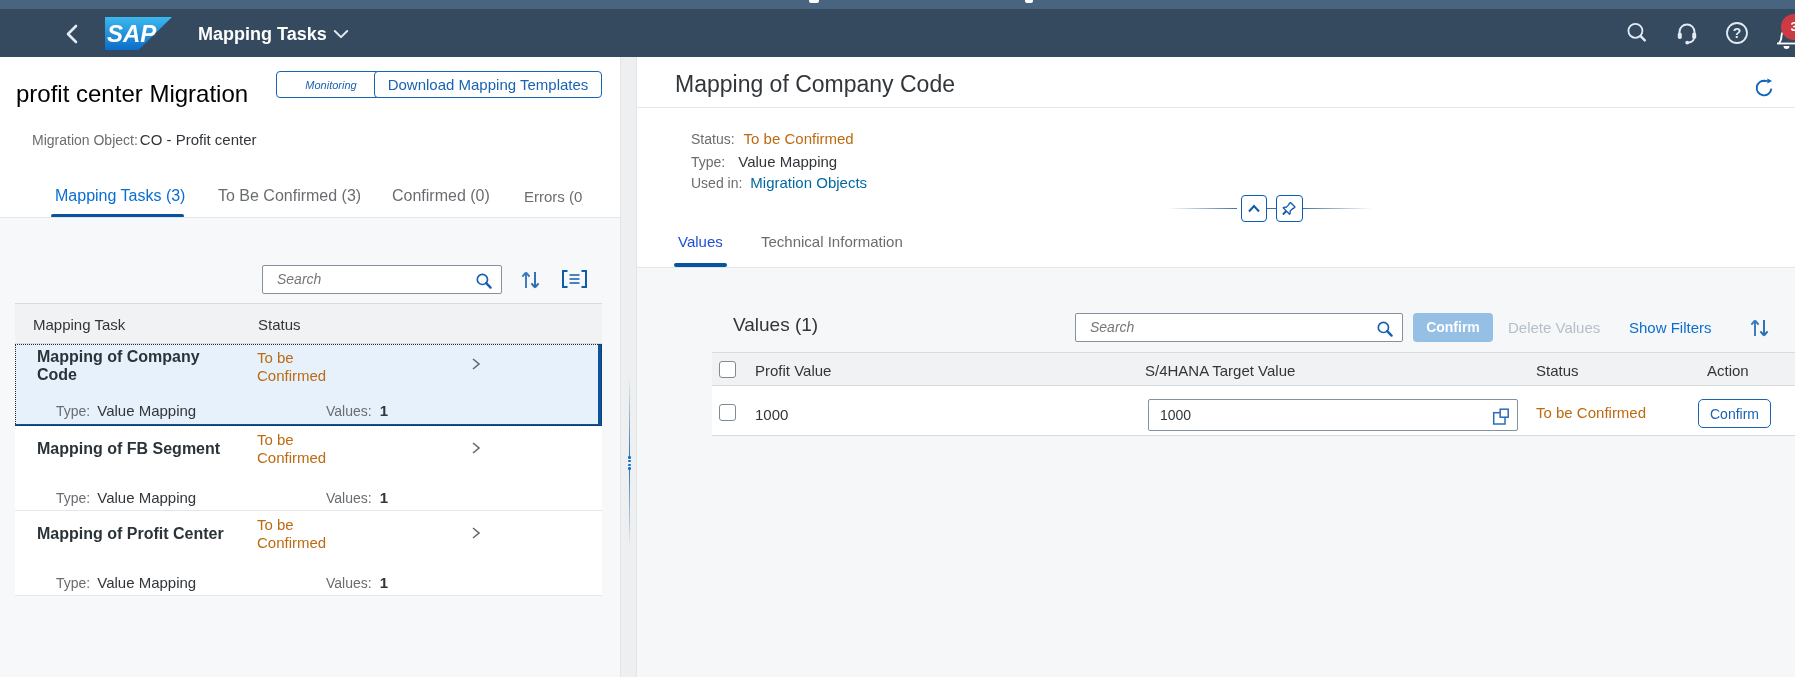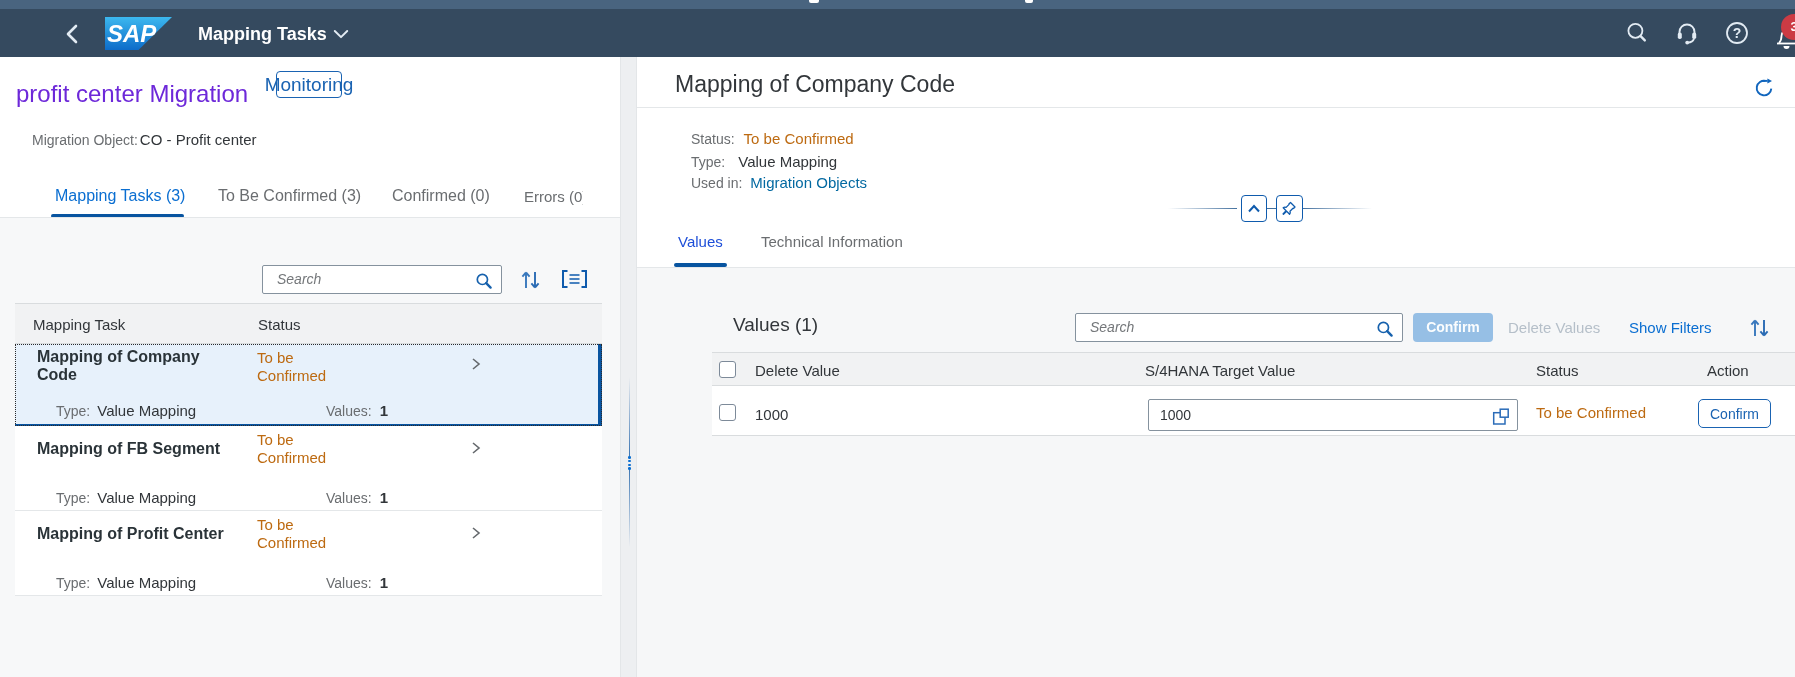--- a/index.html
+++ b/index.html
@@ -67,22 +67,23 @@
 
     <svg class="abs" style="left:1776px;top:16px;" width="19" height="26" viewBox="0 0 19 26">
       <path d="M3 18 c2-2 2.5-4 2.5-7 a7 7 0 0 1 14 0" fill="none" stroke="#fff" stroke-width="1.8"></path>
       <path d="M1 18.5 H19" stroke="#fff" stroke-width="1.8"></path>
       <path d="M7.5 21 a3 3 0 0 0 6 0" fill="#fff"></path>
     </svg>
     <div class="abs" style="left:1781px;top:5px;width:26px;height:26px;border-radius:50%;background:#cc3b44;color:#fff;font-size:13px;font-weight:bold;text-align:center;line-height:26px;">3</div>
   </div>
 
   <div class="abs" id="leftpanel" style="left:0;top:57px;width:620px;height:620px;background:#fff;overflow:hidden;">
-    <div class="abs" style="left:16px;top:23px;font-size:24px;color:#6d28d9;">profit center Migration</div>
-    <div class="abs btn" style="left:276px;top:14px;width:66px;height:27px;font-size:19px;">Monitoring</div>
+    <div class="abs" style="left:16px;top:23px;font-size:24px;color:#000000;">profit center Migration</div>
+    <div class="abs btn" style="left:276px;top:14px;width:110px;height:27px;font-size:11px;font-style:italic;">Monitoring</div>
+    <div class="abs btn" style="left:374px;top:14px;width:228px;height:27px;font-size:15px;">Download Mapping Templates</div>
     <div class="abs" style="left:16px;top:74px;"><span class="lbl">Migration Object:</span><span class="val" style="margin-left:2px;text-align:center;">CO - Profit center</span></div>
 
     <div class="abs" style="left:55px;top:130px;font-size:16px;color:#0a6ed1;">Mapping Tasks (3)</div>
     <div class="abs" style="left:218px;top:130px;font-size:16px;color:#6a6d70;">To Be Confirmed (3)</div>
     <div class="abs" style="left:392px;top:130px;font-size:16px;color:#6a6d70;">Confirmed (0)</div>
     <div class="abs" style="left:524px;top:131px;font-size:15px;color:#6a6d70;width:59px;overflow:hidden;white-space:nowrap;">Errors (0)</div>
     <div class="abs" style="left:51px;top:157px;width:133px;height:4px;background:#0854a0;border-radius:2px;"></div>
     <div class="abs hdrline" style="left:0;top:160px;width:620px;"></div>
 
     <div class="abs" style="left:0;top:161px;width:620px;height:459px;background:#f7f8f9;"></div>
@@ -198,21 +199,21 @@
     <div class="abs" style="left:776px;top:256px;width:80px;height:29px;background:#96bfe5;border-radius:4px;color:#fbfdfe;font-weight:bold;font-size:14px;text-align:center;line-height:29px;">Confirm</div>
     <div class="abs" style="left:871px;top:262px;font-size:15px;color:#b5bfc9;">Delete Values</div>
     <div class="abs" style="left:992px;top:262px;font-size:15px;color:#0a6ed1;">Show Filters</div>
     <svg class="abs" style="left:1110px;top:258px;" width="26" height="26" viewBox="0 0 26 26">
       <path d="M8 21 V6 M8 5.5 L4.4 9.6 M8 5.5 L11.6 9.6" fill="none" stroke="#3878bd" stroke-width="1.9"></path>
       <path d="M17 5 V20 M17 20.5 L13.4 16.4 M17 20.5 L20.6 16.4" fill="none" stroke="#2a6bb4" stroke-width="1.9"></path>
     </svg>
 
     <div class="abs" style="left:75px;top:295px;width:1083px;height:34px;background:#f1f2f3;border-top:1px solid #d9dcde;border-bottom:1px solid #d9dcde;">
       <div class="abs" style="left:7px;top:8px;width:17px;height:17px;background:#fff;border:1.5px solid #7d8a99;border-radius:3px;"></div>
-      <div class="abs val" style="left:43px;top:9px;">Delete Value</div>
+      <div class="abs val" style="left:43px;top:9px;">Profit Value</div>
       <div class="abs val" style="left:433px;top:9px;">S/4HANA Target Value</div>
       <div class="abs val" style="left:824px;top:9px;">Status</div>
       <div class="abs val" style="left:995px;top:9px;">Action</div>
     </div>
     <div class="abs" style="left:75px;top:329px;width:1083px;height:50px;background:#fff;border-bottom:1px solid #d9dcde;">
       <div class="abs" style="left:7px;top:18px;width:17px;height:17px;background:#fff;border:1.5px solid #7d8a99;border-radius:3px;"></div>
       <div class="abs val" style="left:43px;top:20px;">1000</div>
       <div class="abs" style="left:436px;top:13px;width:370px;height:32px;background:#fff;border:1px solid #85929e;border-radius:2px;">
         <div class="abs" style="left:11px;top:7px;font-size:14px;color:#32363a;">1000</div>
         <svg class="abs" style="left:343px;top:8px;" width="18" height="18" viewBox="0 0 18 18">

